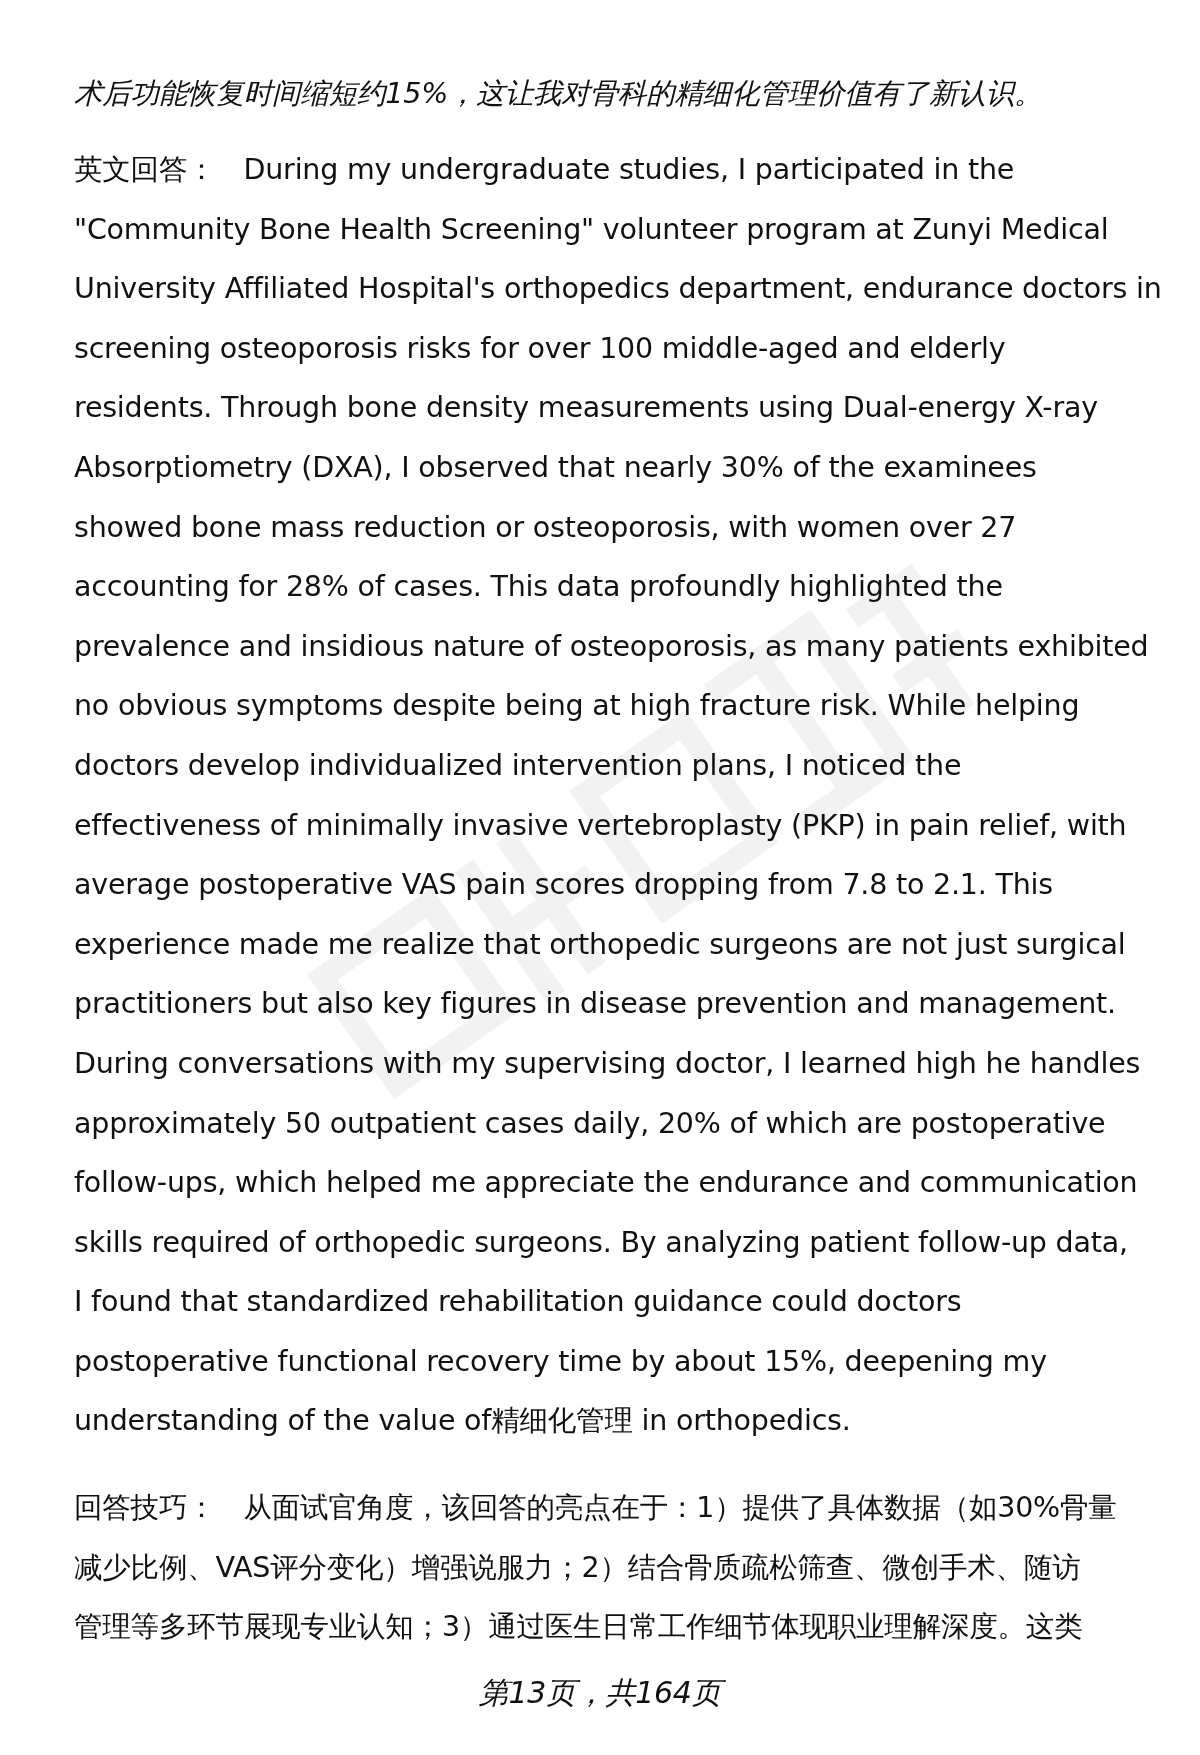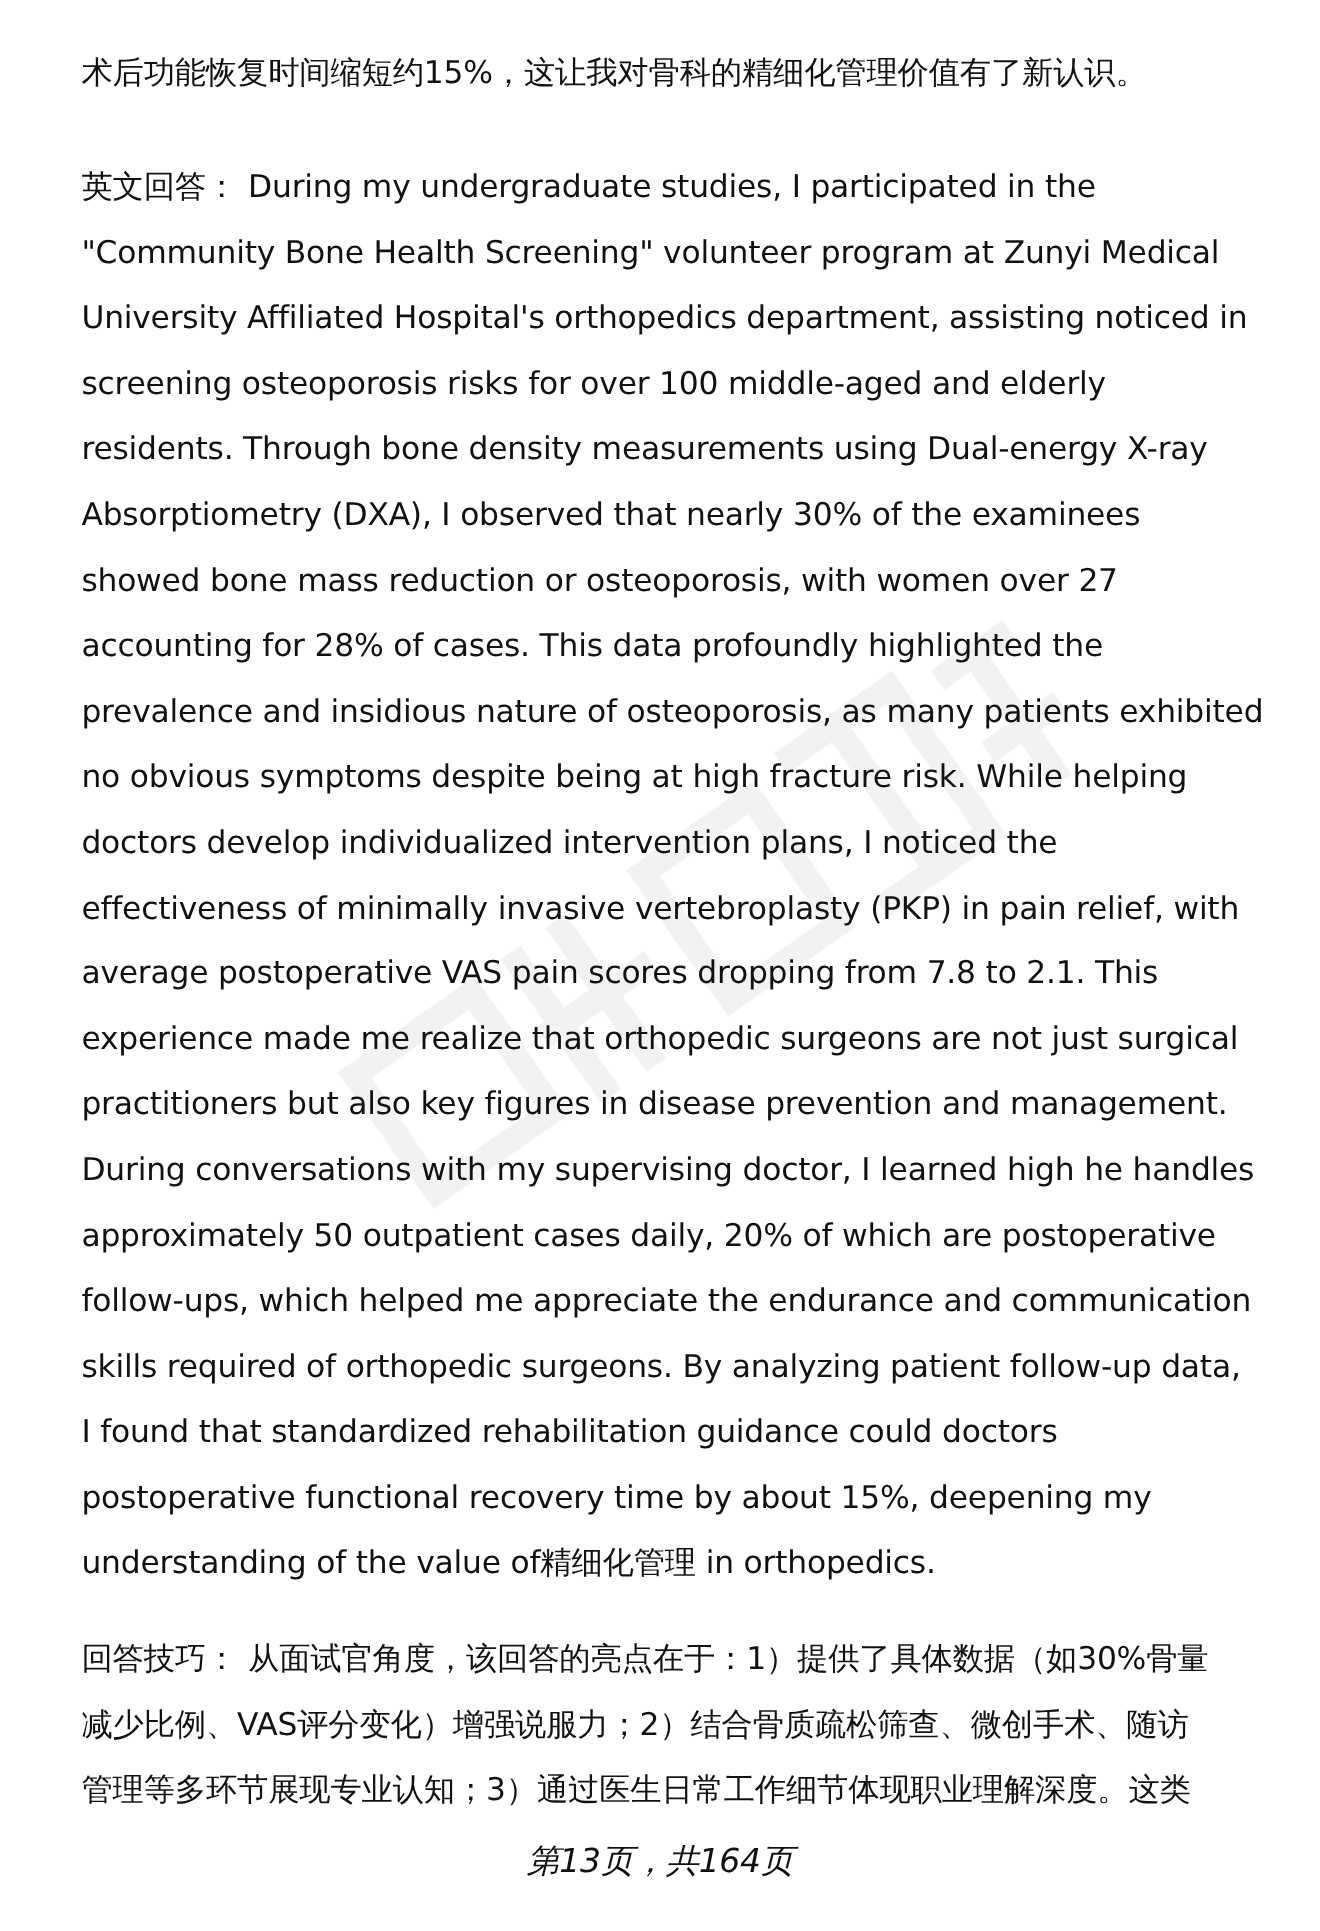--- a/index.html
+++ b/index.html
@@ -36,24 +36,24 @@
       width: 1080px;
       font-size: 28.5px;
       letter-spacing: -0.2px;
       white-space: nowrap;
     }
     .line {
       display: block;
       height: 59.6px;
       line-height: 59.6px;
     }
-    #p-intro { top: 36px; }
+    #p-intro { top: 64px; font-style: italic; }
     #p-english { top: 140px; }
     #p-tips { top: 1478px; }
-    .label { margin-right: 10px; }
+    .label { margin-right: 28px; }
     .footer {
       position: absolute;
       left: 0;
       width: 1200px;
       top: 1668px;
       text-align: center;
       font-size: 30px;
       line-height: 50px;
       letter-spacing: -0.3px;
       font-style: italic;
@@ -74,21 +74,21 @@
     </g>
   </svg>
 
   <div class="para" id="p-intro">
     <span class="line">术后功能恢复时间缩短约15%，这让我对骨科的精细化管理价值有了新认识。</span>
   </div>
 
   <div class="para" id="p-english">
     <span class="line"><span class="label">英文回答：</span><span>During my undergraduate studies, I participated in the</span></span>
     <span class="line">"Community Bone Health Screening" volunteer program at Zunyi Medical</span>
-    <span class="line">University Affiliated Hospital's orthopedics department, assisting noticed in</span>
+    <span class="line">University Affiliated Hospital's orthopedics department, endurance doctors in</span>
     <span class="line">screening osteoporosis risks for over 100 middle-aged and elderly</span>
     <span class="line">residents. Through bone density measurements using Dual-energy X-ray</span>
     <span class="line">Absorptiometry (DXA), I observed that nearly 30% of the examinees</span>
     <span class="line">showed bone mass reduction or osteoporosis, with women over 27</span>
     <span class="line">accounting for 28% of cases. This data profoundly highlighted the</span>
     <span class="line">prevalence and insidious nature of osteoporosis, as many patients exhibited</span>
     <span class="line">no obvious symptoms despite being at high fracture risk. While helping</span>
     <span class="line">doctors develop individualized intervention plans, I noticed the</span>
     <span class="line">effectiveness of minimally invasive vertebroplasty (PKP) in pain relief, with</span>
     <span class="line">average postoperative VAS pain scores dropping from 7.8 to 2.1. This</span>

